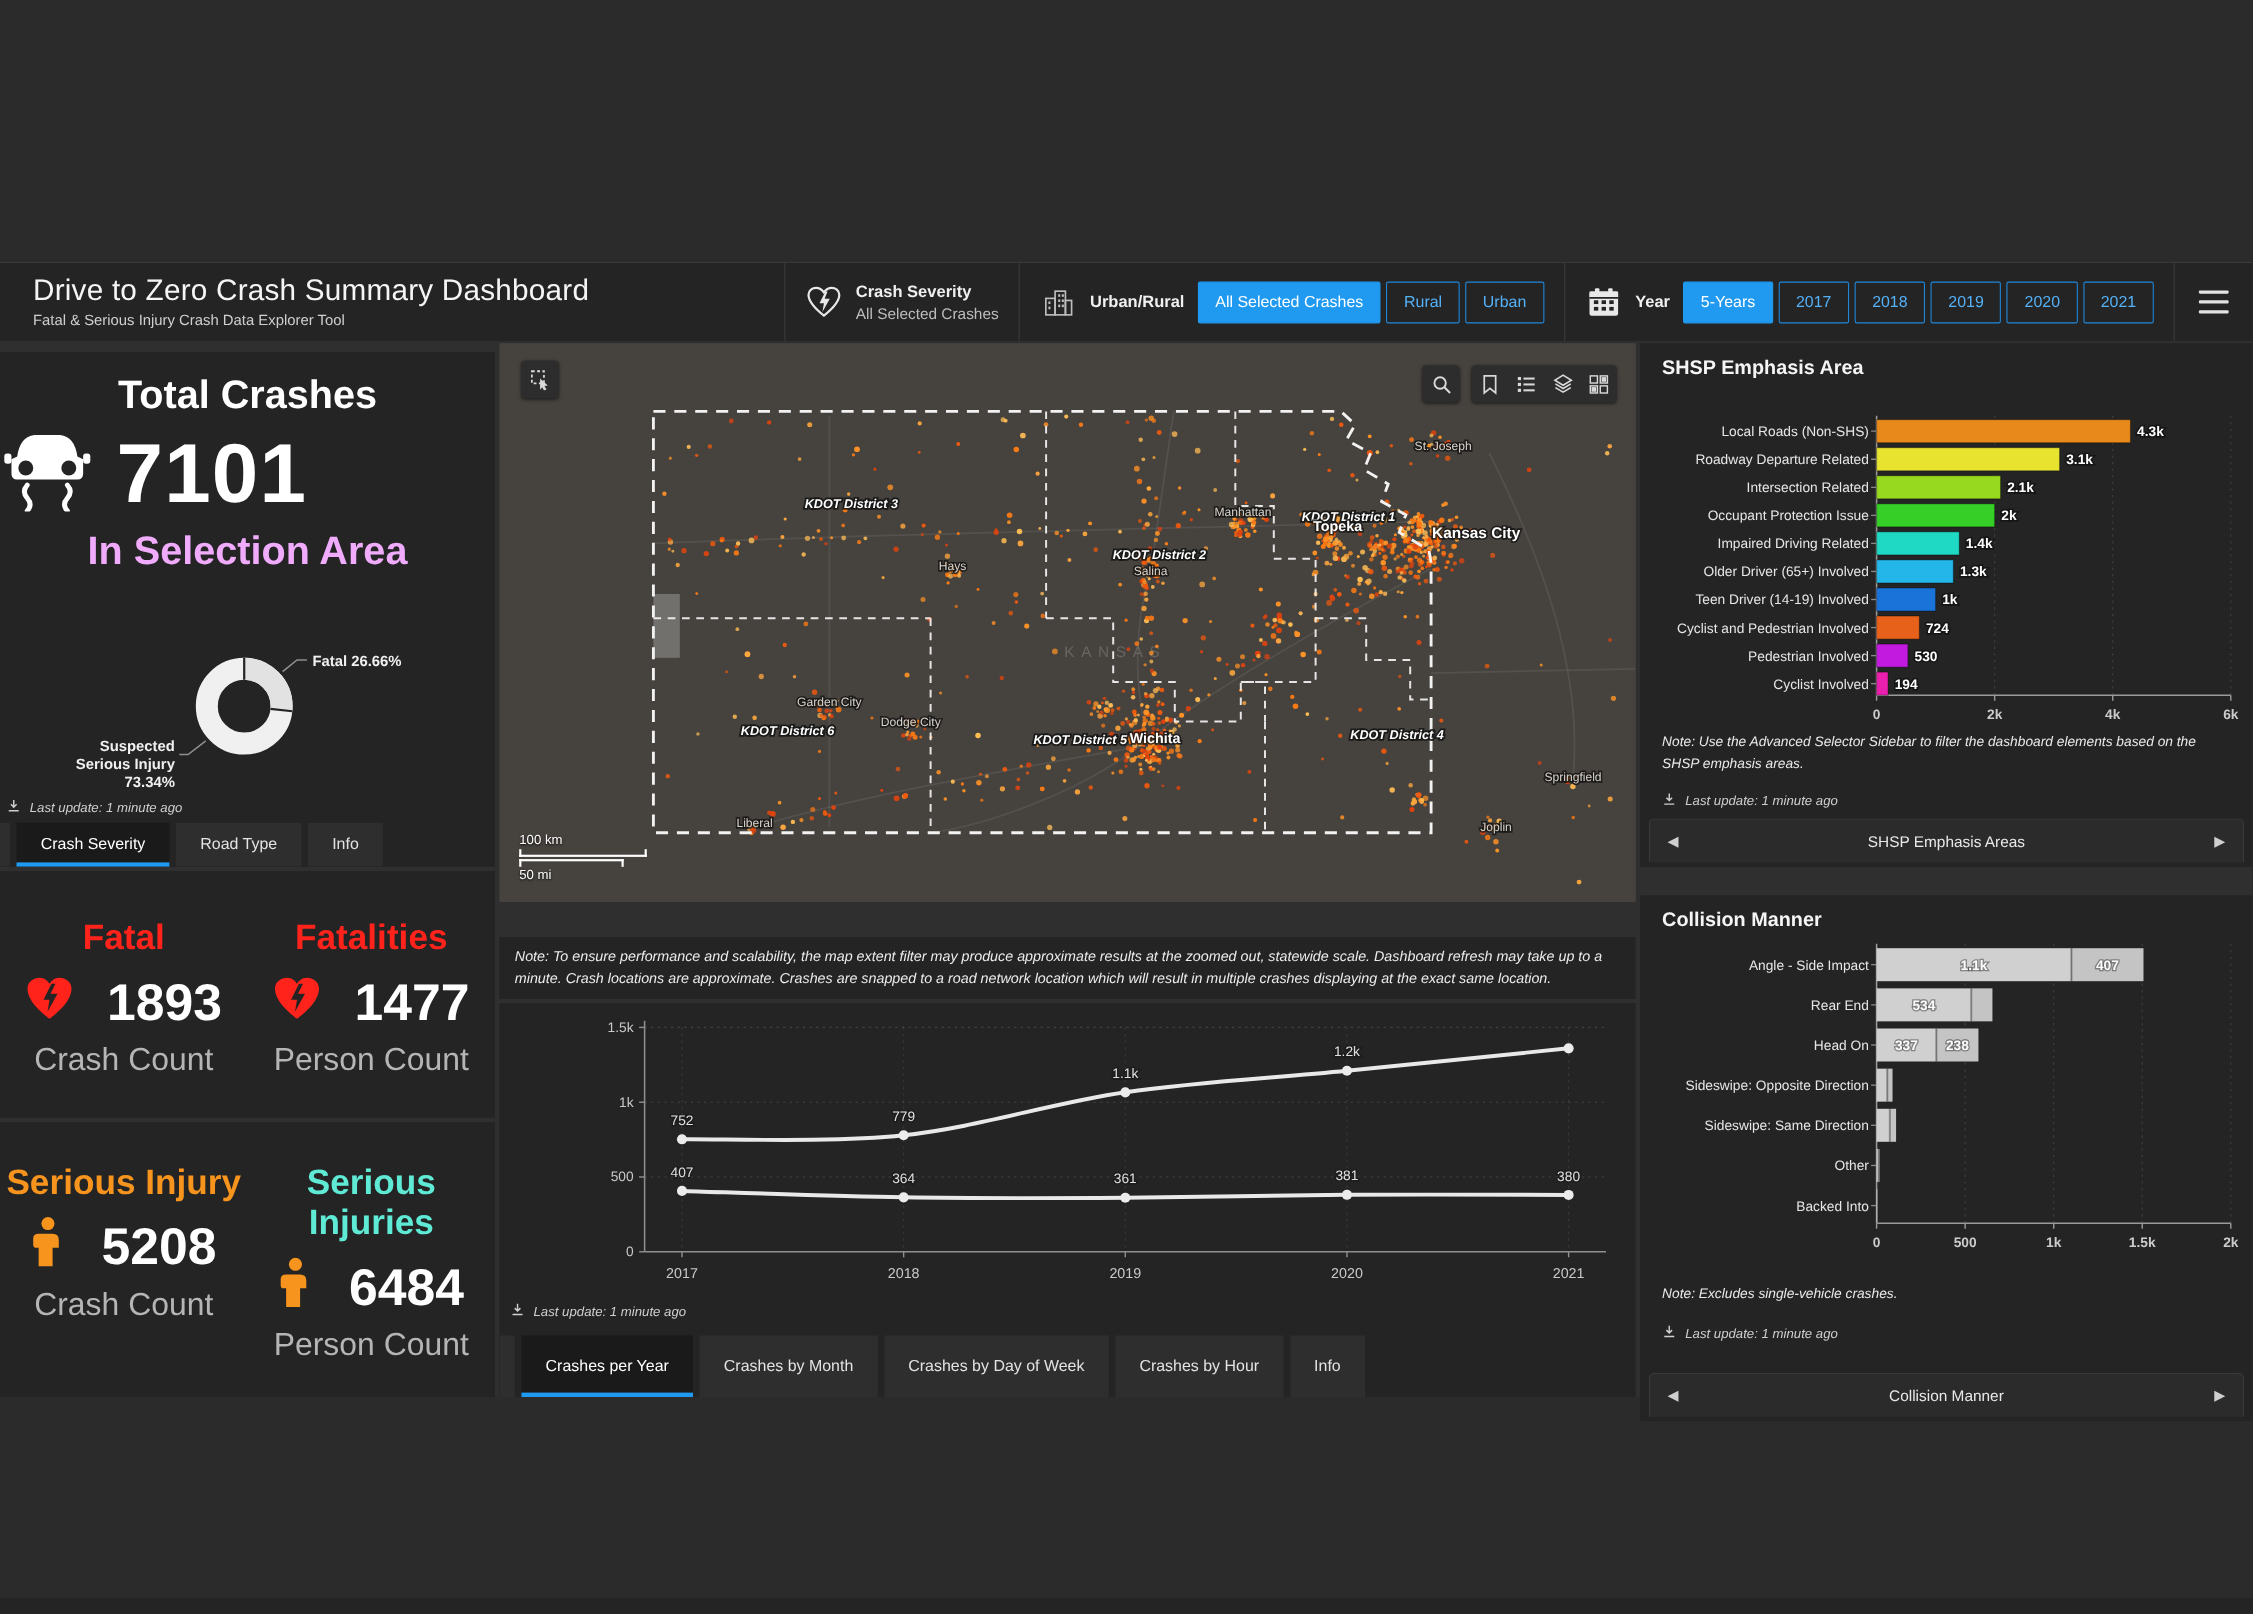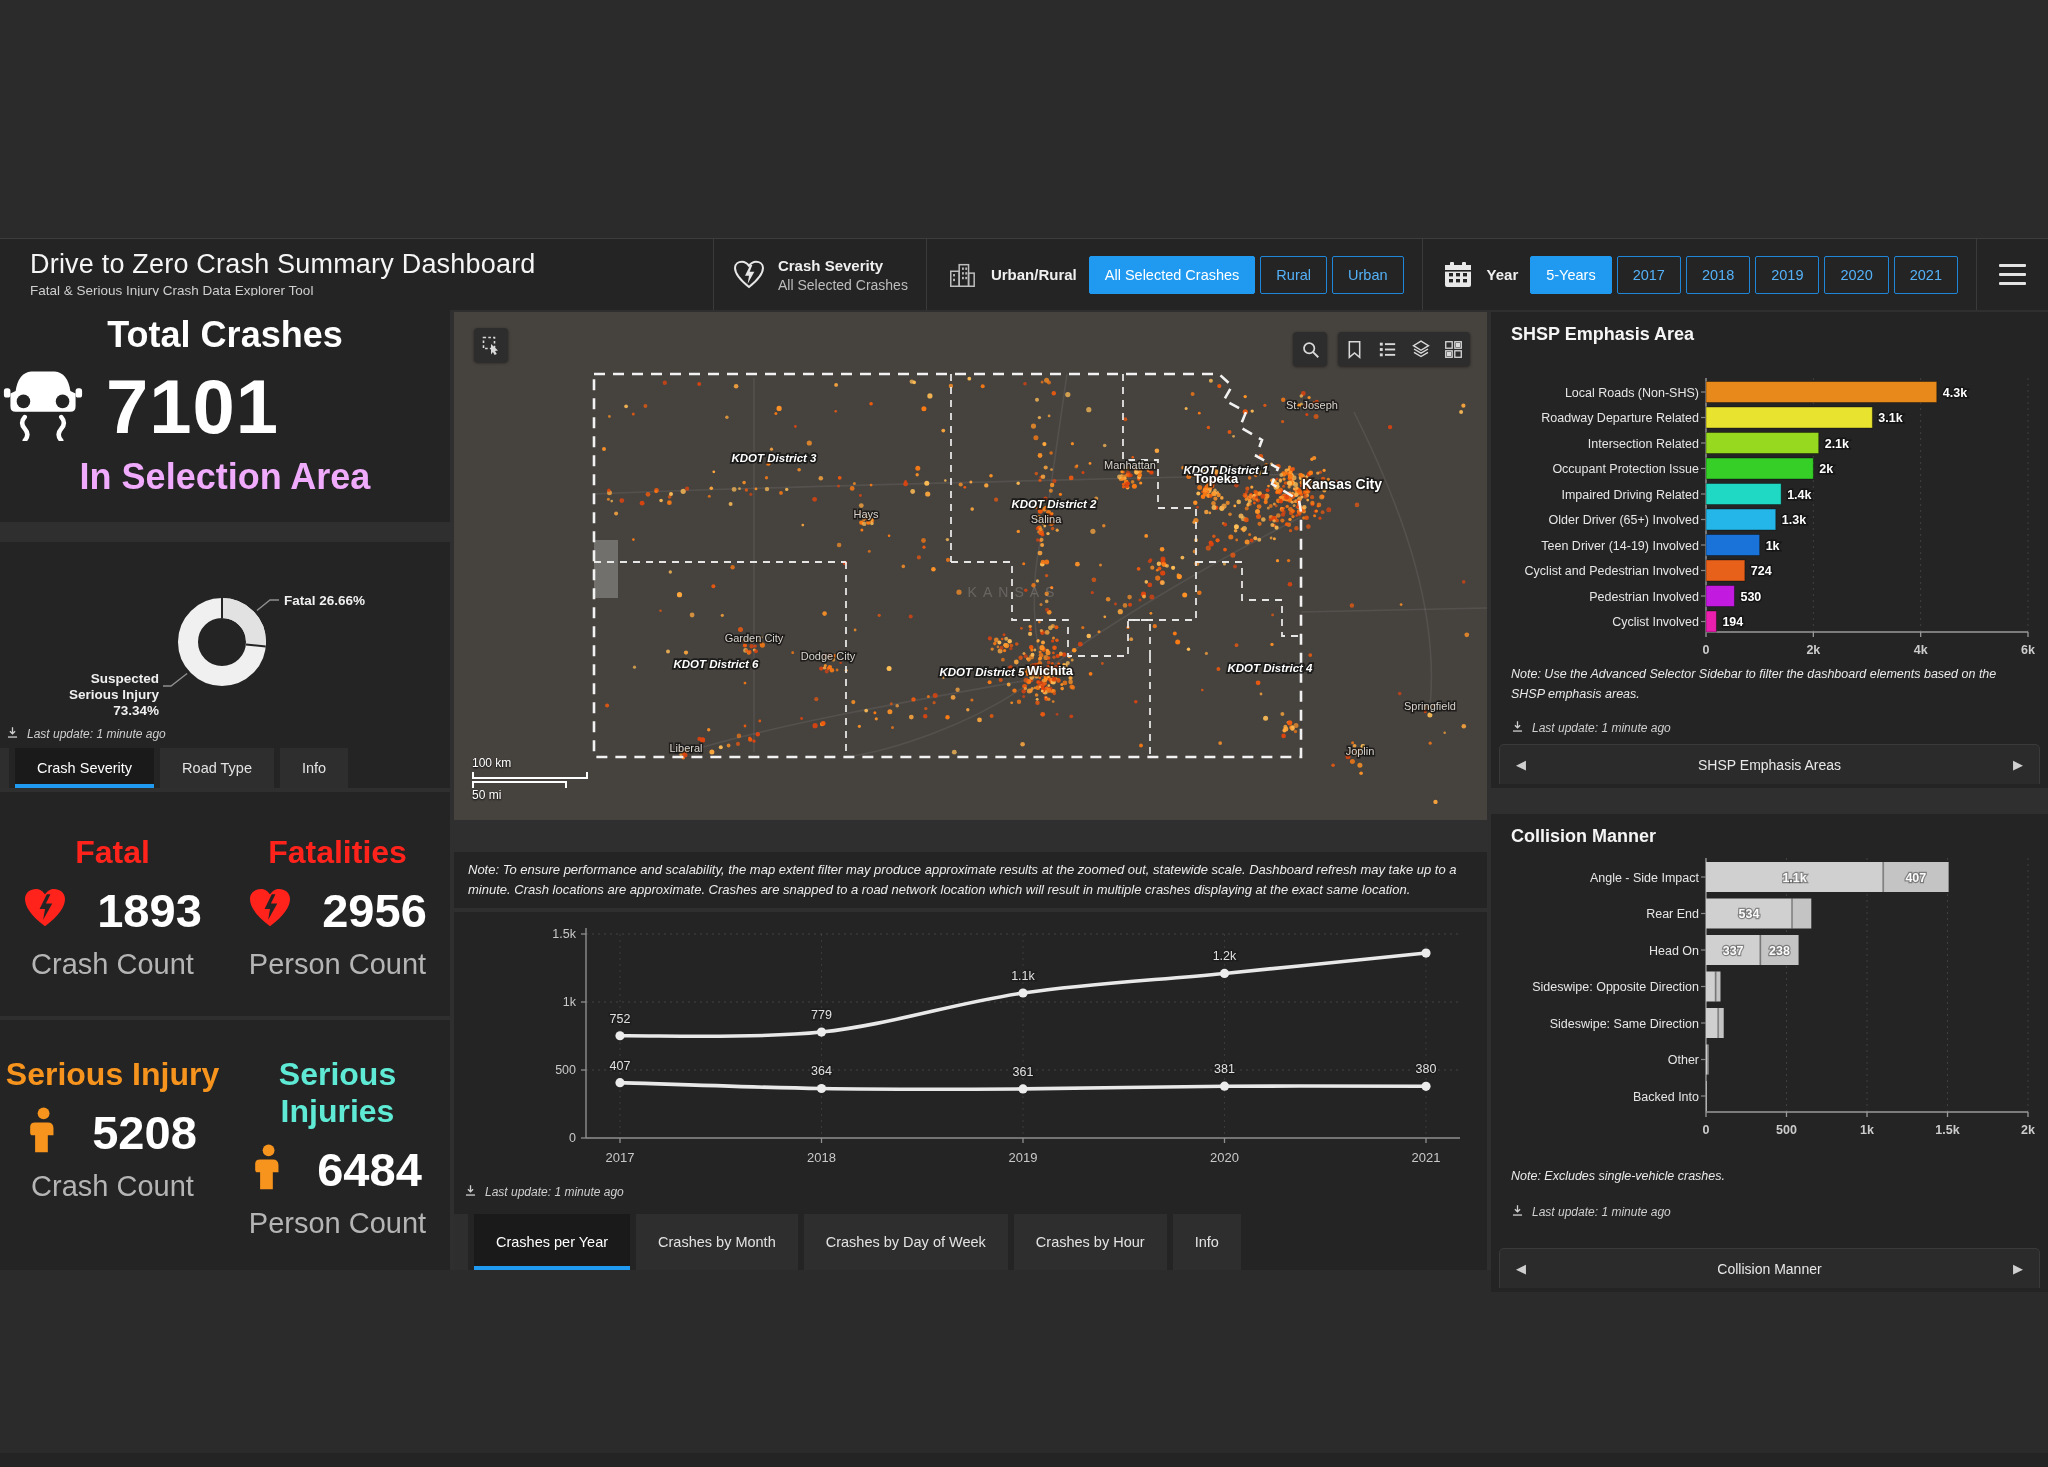--- a/index.html
+++ b/index.html
@@ -23,21 +23,21 @@
   .h-val{font-size:14px;color:#bdbdbd;margin-top:3px;white-space:nowrap;}
   .btn-row{display:flex;gap:5px;align-items:center;}
   .btn{height:38px;display:flex;align-items:center;justify-content:center;padding:0 15px;
        font-size:14.5px;border:1px solid #1f86d8;color:#54b1f8;cursor:pointer;white-space:nowrap;
        background:transparent;border-radius:2px;}
   .btn.sel{background:#1f9af0;border-color:#1f9af0;color:#fff;}
   .hamburger{display:flex;flex-direction:column;gap:6px;justify-content:center;padding:0 22px;}
   .hamburger span{display:block;width:27px;height:3px;background:#e3e3e3;border-radius:1px;}
 
   
-  .p-total{left:0;top:58px;width:450px;height:226px;text-align:center;}
+  .p-total{left:0;top:82px;width:450px;height:226px;text-align:center;}
   .tp-title{font-size:36px;font-weight:600;color:#fff;margin-top:18px;}
   .tp-row{display:flex;align-items:center;justify-content:flex-start;gap:20px;margin-top:2px;height:96px;}
   .tp-num{font-size:76px;font-weight:700;color:#fff;letter-spacing:1px;}
   .tp-sub{font-size:36px;font-weight:600;color:#f0abfc;margin-top:2px;text-align:center;}
 
   .p-donut{left:0;top:304px;width:450px;height:246px;}
   .last-update{position:absolute;left:6px;display:flex;align-items:center;gap:8px;
                font-size:12px;font-style:italic;color:#cfcfcf;}
   .tabs{position:absolute;left:0;right:0;bottom:0;height:40px;display:flex;gap:6px;align-items:stretch;}
   .sliver{width:9px;background:#2e2e2e;flex:0 0 auto;}
@@ -234,21 +234,21 @@
           </div>
           <div class="stat-c">Crash Count</div>
         </div>
         <div class="stat">
           <div class="stat-t" style="color:#ff231c">Fatalities</div>
           <div class="stat-row">
             <span><svg width="44" height="40" viewBox="0 0 48 44">
                   <path d="M24 42 C8 30 2 20 2 12 C2 5 8 1 14 1 C19 1 22 4 24 7 C26 4 29 1 34 1 C40 1 46 5 46 12 C46 20 40 30 24 42 Z" fill="#ff231c"></path>
                   <path d="M26 7 L18 23 h6 L22 35 L32 17 h-7 L30 7 Z" fill="#242424"></path>
                 </svg></span>
-            <span class="stat-v">2956</span>
+            <span class="stat-v">1477</span>
           </div>
           <div class="stat-c">Person Count</div>
         </div>
       </div>
     </div>
 
     <div class="panel p-serious">
       <div class="stat-grid">
         <div class="stat">
           <div class="stat-t" style="color:#f7941d">Serious Injury</div>

